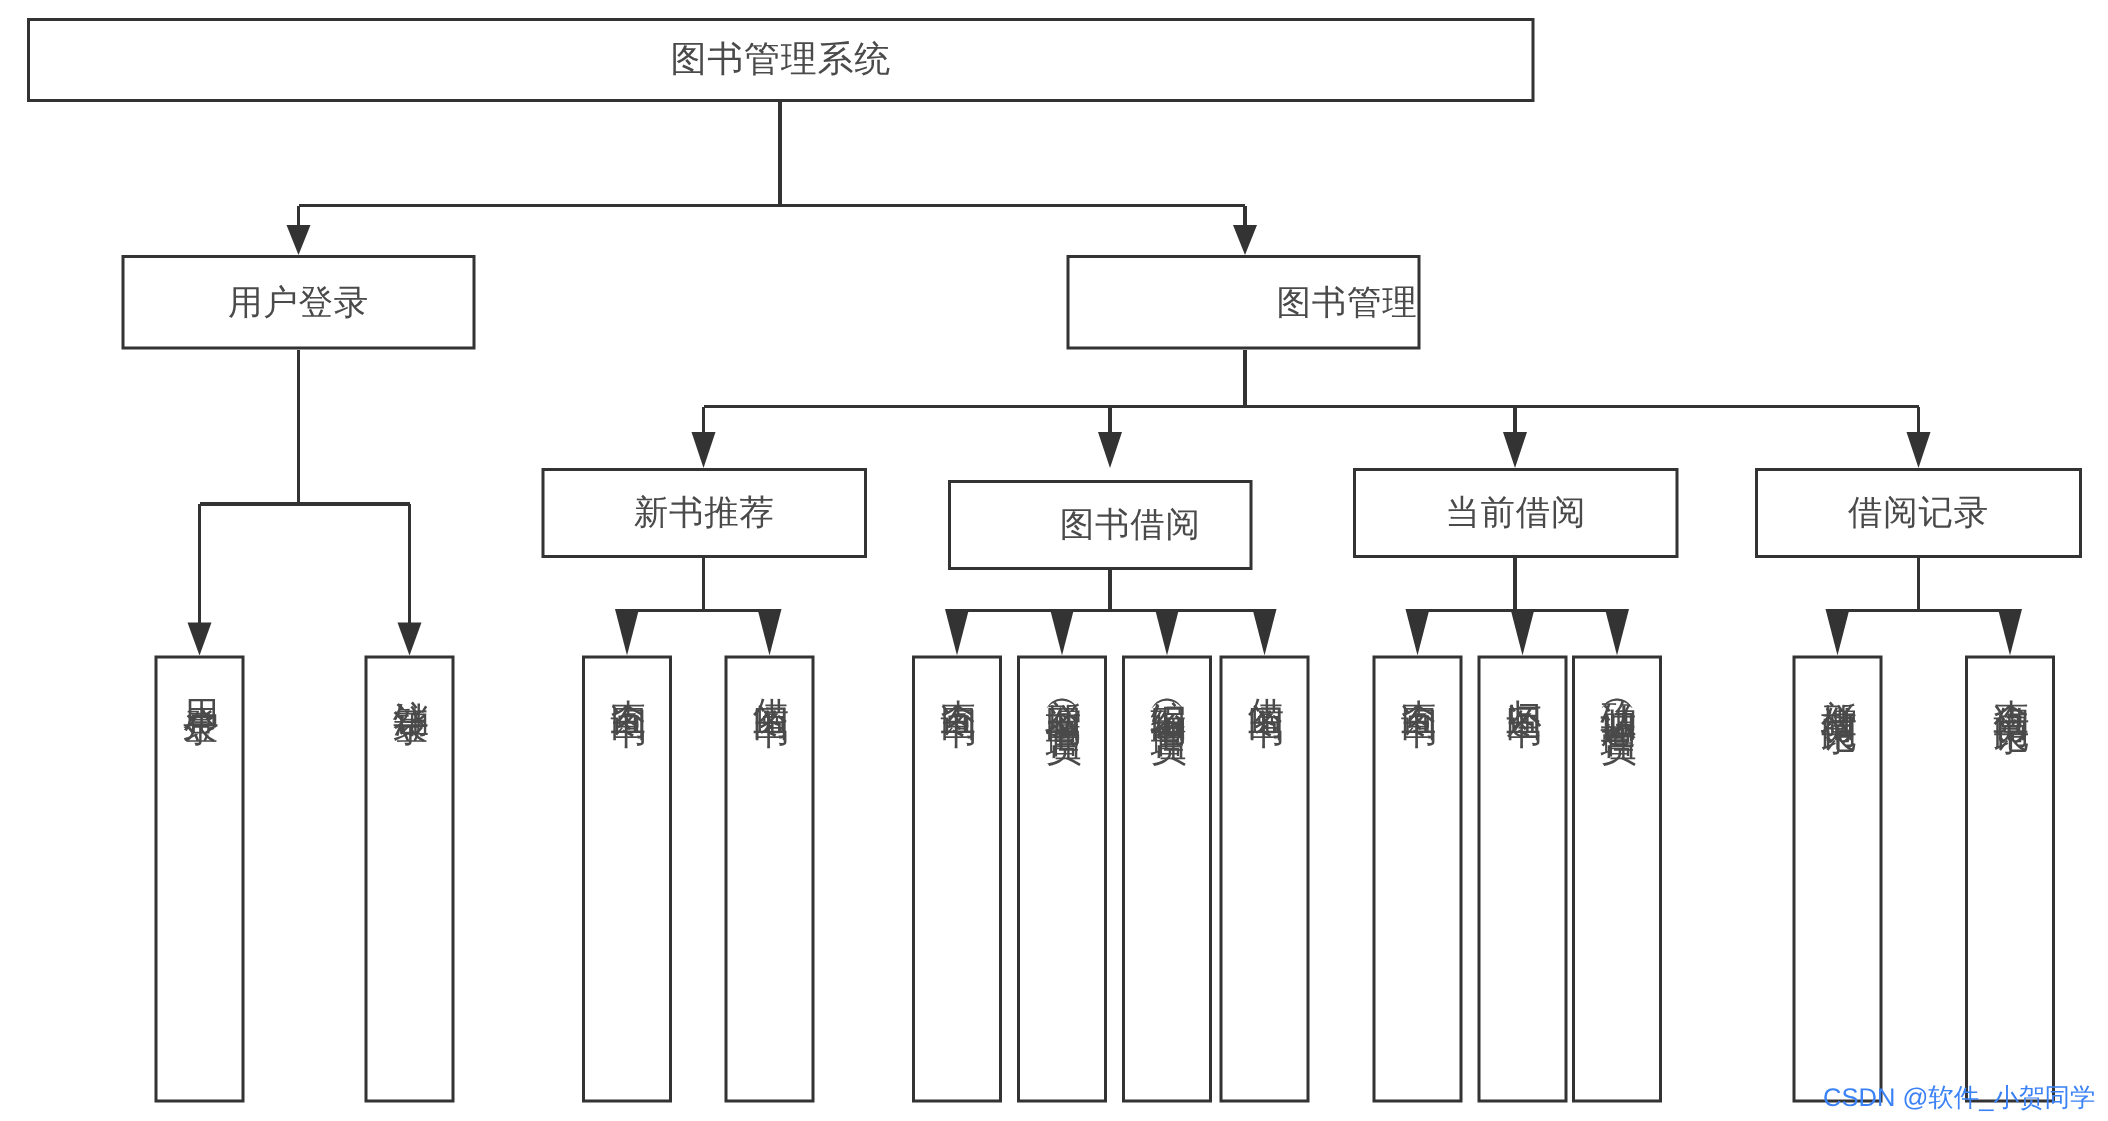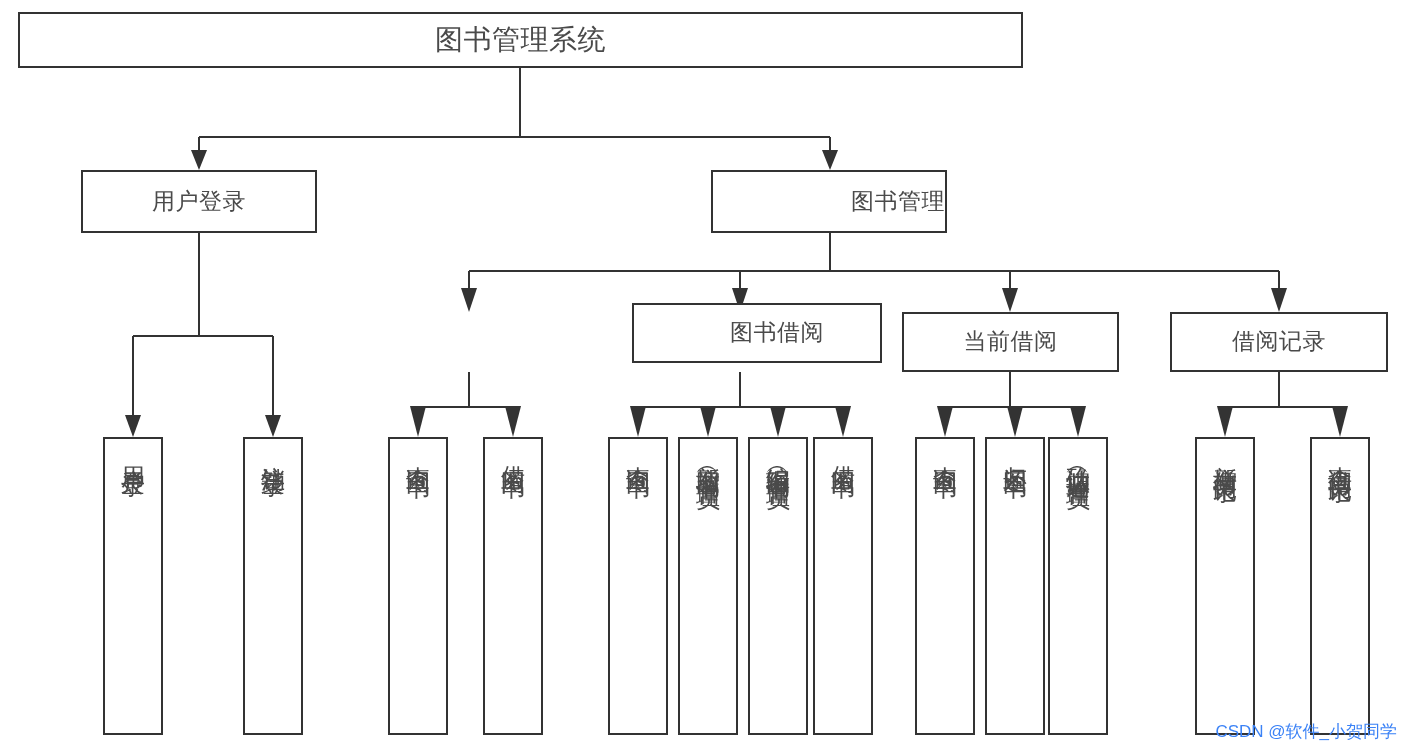--- a/index.html
+++ b/index.html
@@ -53,21 +53,21 @@
     line-height: 1.18;
     text-align: center;
     white-space: nowrap;
   }
   
   .node.horiz .label {
     font-size: 23px;
     letter-spacing: 0.5px;
   }
   .node.root .label {
-    font-size: 28px;
+    font-size: 24px;
   }
   
   .node.leaf {
     align-items: flex-start;
     justify-content: center;
     padding-top: 8px;
   }
   .node.leaf .label {
     writing-mode: vertical-rl;
     text-orientation: upright;
@@ -148,21 +148,24 @@
     <span class="label">图书管理系统</span>
   </div>
 
   <div class="node horiz" style="left:81px; top:170px; width:236px; height:63px;">
     <span class="label">用户登录</span>
   </div>
   <div class="node horiz" style="left:711px; top:170px; width:236px; height:63px;justify-content:flex-end;">
     <span class="label">图书管理</span>
   </div>
 
-  <div class="node horiz" style="left:632px; top:303px; width:250px; height:60px;padding-left:40px;">
+  <div class="node horiz" style="left:361px; top:312px; width:217px; height:60px;">
+    <span class="label">新书推荐</span>
+  </div>
+  <div class="node horiz" style="left:632px; top:320px; width:203px; height:60px;padding-left:40px;">
     <span class="label">图书借阅</span>
   </div>
   <div class="node horiz" style="left:1170px; top:312px; width:218px; height:60px;">
     <span class="label">借阅记录</span>
   </div>
   <div class="node horiz" style="left:902px; top:312px; width:217px; height:60px;">
     <span class="label">当前借阅</span>
   </div>
 
   <div class="node leaf" style="left:103px; top:437px; width:60px; height:298px;">

